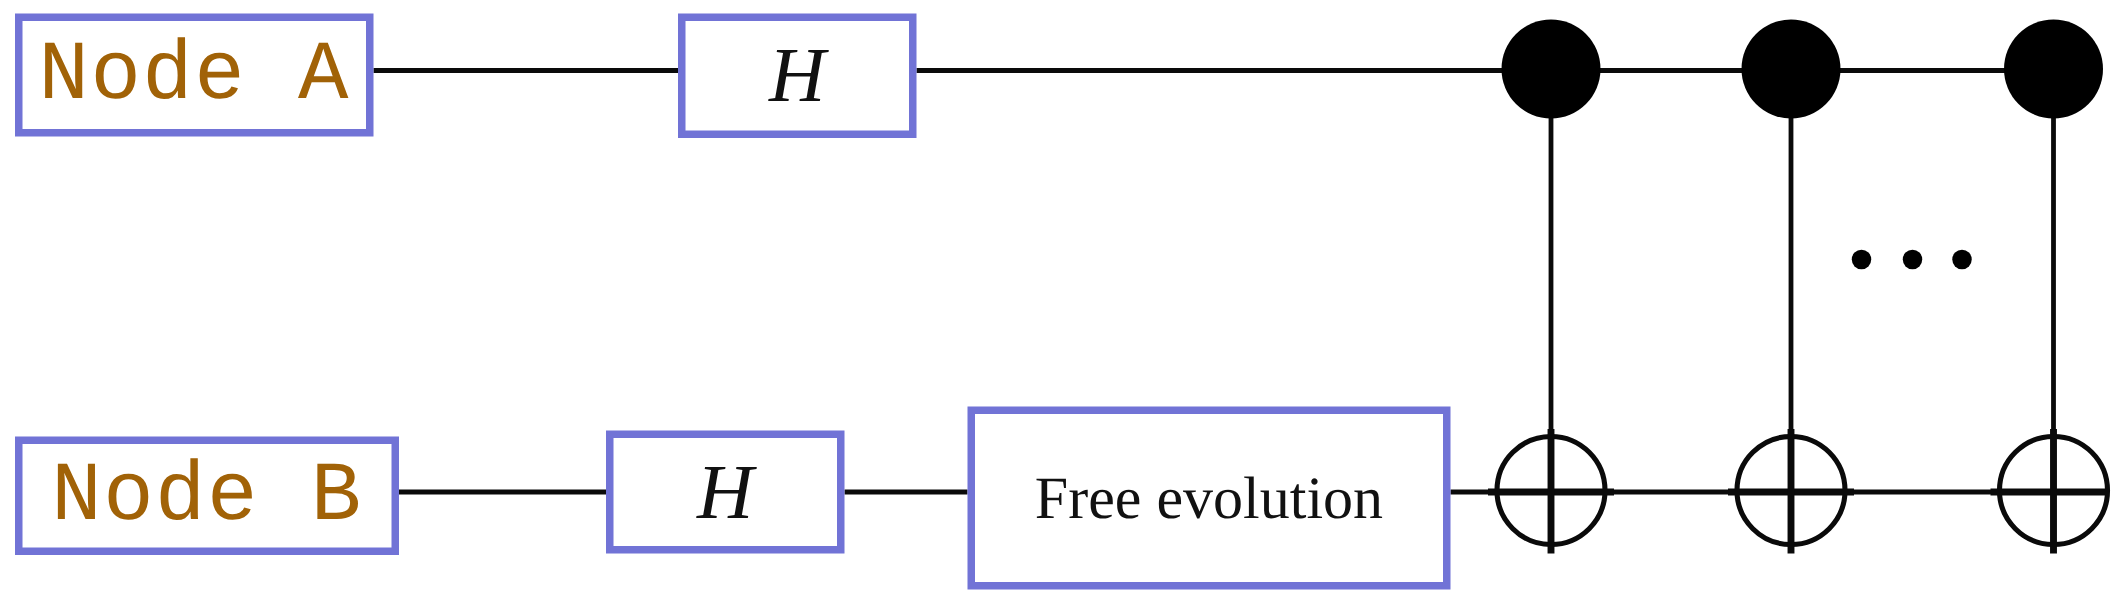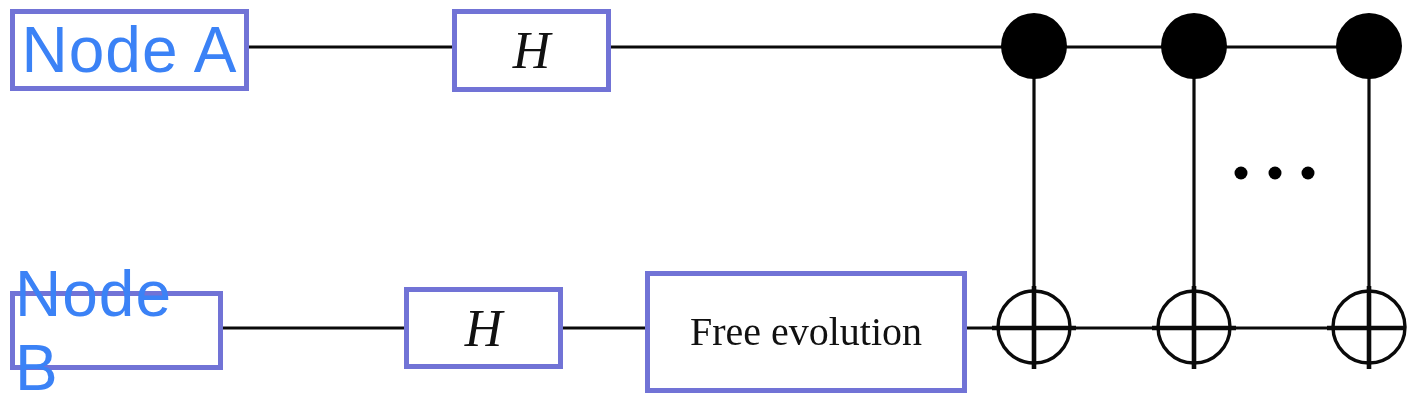--- a/index.html
+++ b/index.html
@@ -22,27 +22,27 @@
     box-sizing: border-box;
     border: 5px solid #7173d6;
     background: #ffffff;
     display: flex;
     align-items: center;
     justify-content: center;
     z-index: 2;
     color: #111111;
   }
   .node-label {
-    font-family: Liberation Sans, sans-serif;
-    font-size: 64px;
+    font-family: Liberation Mono, monospace;
+    font-size: 56px;
     letter-spacing: 1px;
-    color: #3b82f6;
+    color: #a16207;
   }
   #node-a { left: 10px;  top: 9px;   width: 239px; height: 82px; }
-  #node-b { left: 10px;  top: 291px; width: 213px; height: 79px; }
+  #node-b { left: 10px;  top: 291px; width: 256px; height: 79px; }
   #h-top    { left: 452px; top: 9px;   width: 159px; height: 83px; }
   #h-bottom { left: 404px; top: 287px; width: 159px; height: 82px; }
   .h-label {
     font-family: "Liberation Serif", serif;
     font-style: italic;
     font-size: 52px;
     color: #111111;
   }
   #free-evolution { left: 645px; top: 271px; width: 322px; height: 122px; flex-direction: row; }
   .fe-line {

